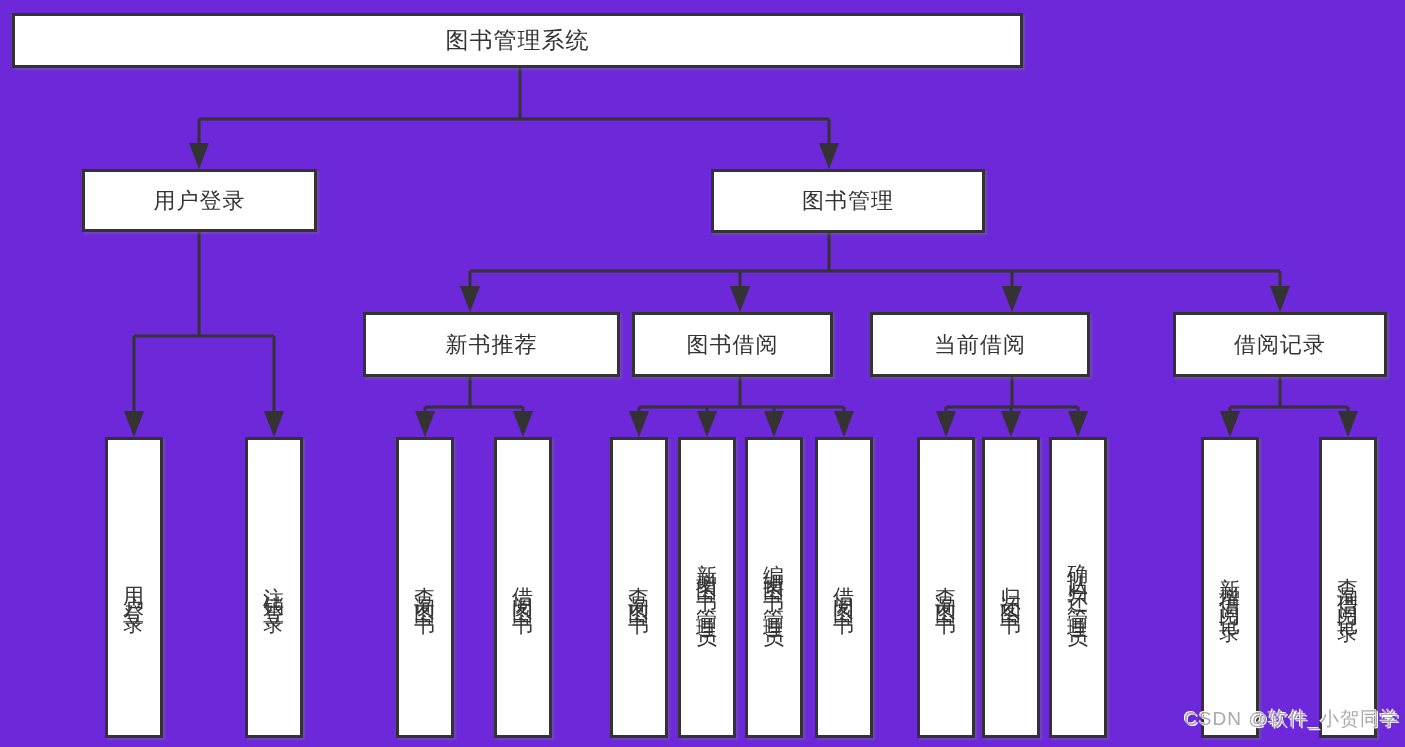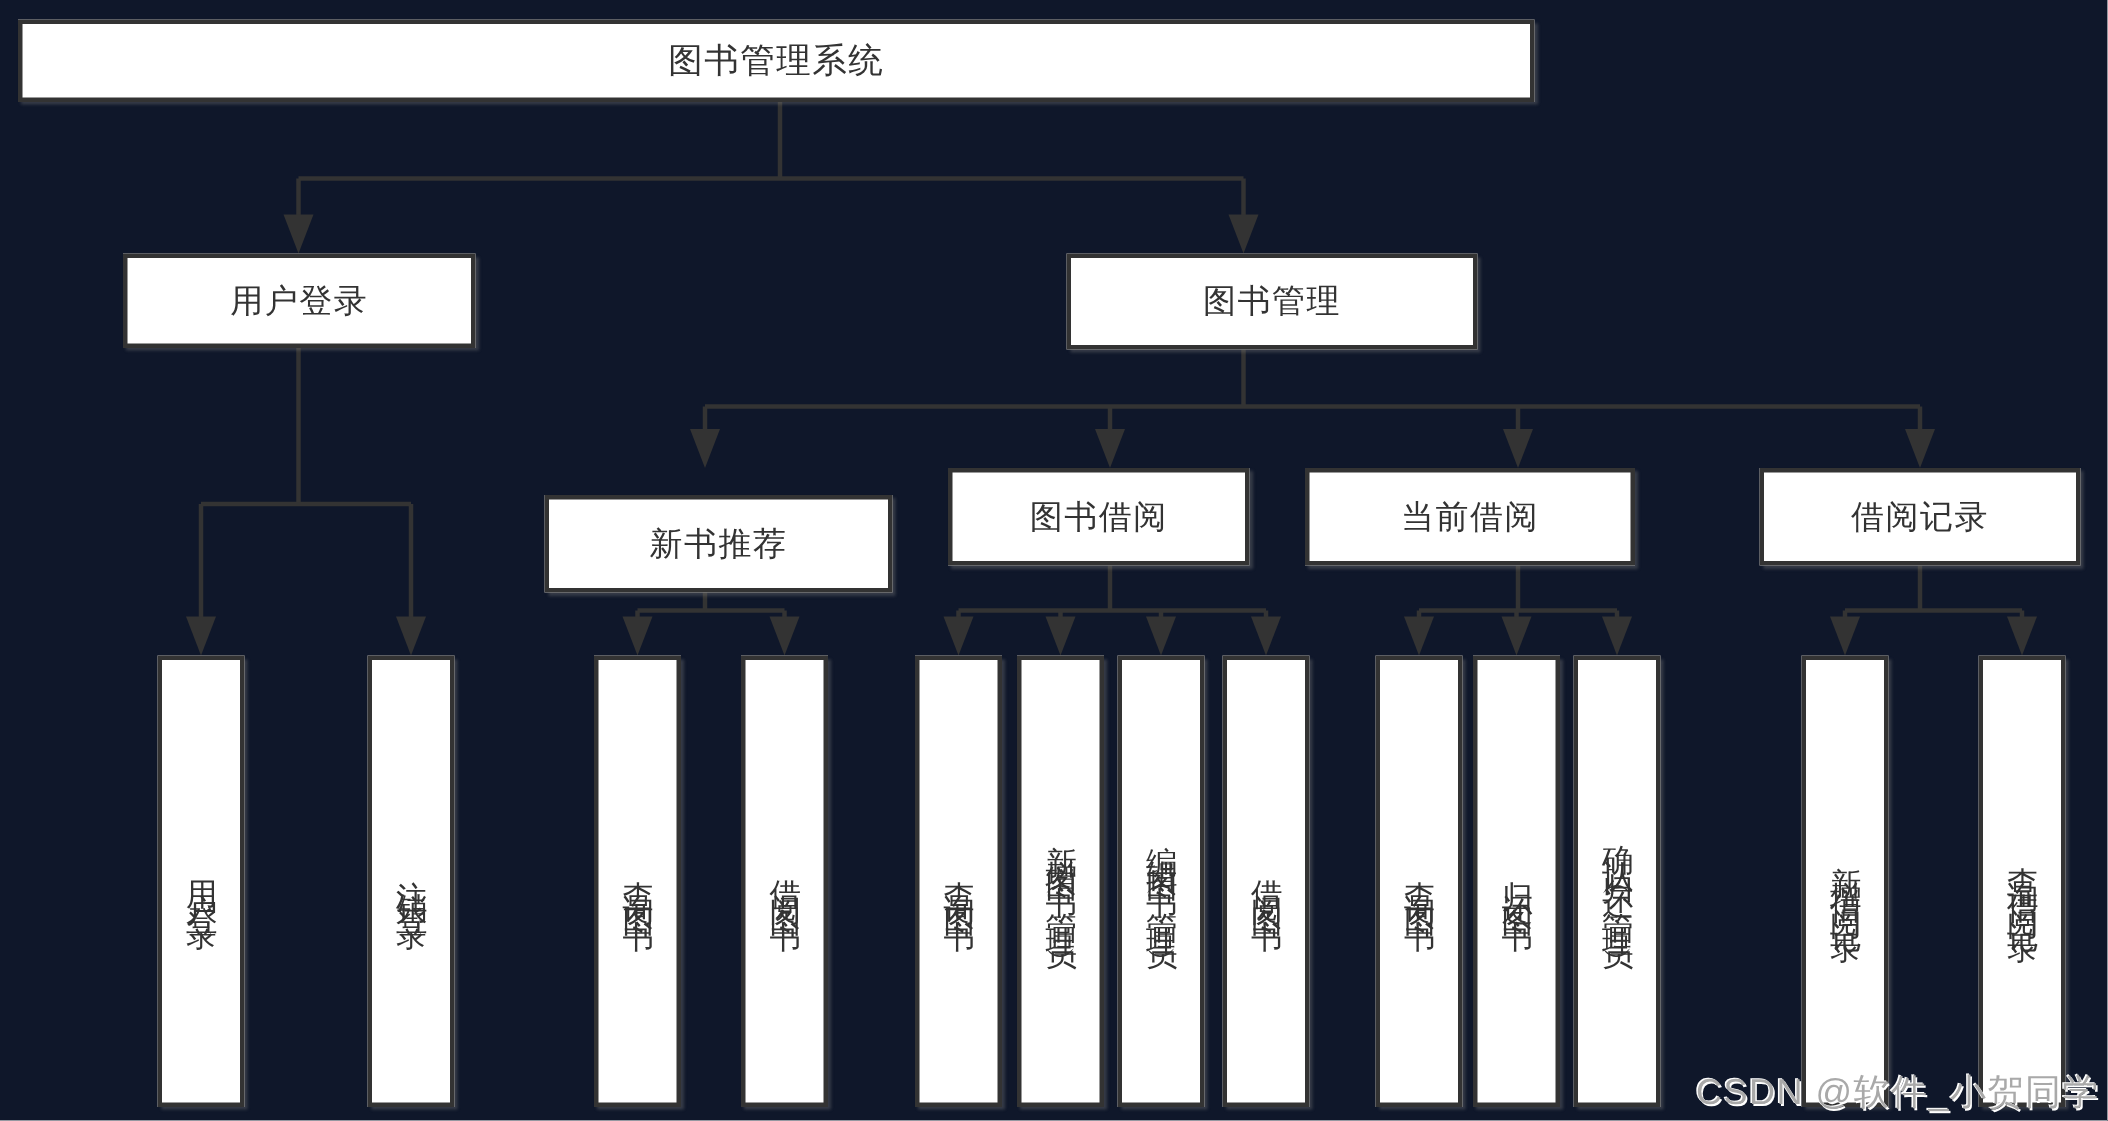--- a/index.html
+++ b/index.html
@@ -1,20 +1,20 @@
 <!DOCTYPE html>
 <html><head>
 <meta charset="utf-8">
 <title>图书管理系统</title>
 <style>
   html,body{margin:0;padding:0;background:#fff;}
   .stage{
     position:relative;
     width:1405px;height:747px;
-    background:#0f172a;
+    background:#6d28d9;
     font-family:"Liberation Sans","DejaVu Sans",sans-serif;
     overflow:hidden;
   }
   .connectors{position:absolute;left:0;top:0;width:1405px;height:747px;}
   .node{
     position:absolute;
     box-sizing:border-box;
     background:#ffffff;
     border:3px solid #333333;
     color:#333333;
@@ -24,22 +24,22 @@
   .root-node{font-size:23px;letter-spacing:1px;}
   .h-node{font-size:22px;letter-spacing:1px;}
   .v-node{
     writing-mode:vertical-rl;
     font-size:21px;
     letter-spacing:9px;
     line-height:1;
   }
   .watermark{
     position:absolute;
-    right:5px;bottom:3px;
-    font-size:24px;
+    right:5px;bottom:15px;
+    font-size:19px;
     color:#a9a9a9;
     letter-spacing:1px;
     text-shadow:1px 1px 0 #ffffff,-1px -1px 0 #ffffff;
     z-index:5;
     white-space:nowrap;
   }
 </style>
 </head>
 <body>
 
@@ -82,21 +82,21 @@
       <polygon points="1220,411 1240,411 1230,437"></polygon>
       <polygon points="1338,411 1358,411 1348,437"></polygon>
     </g>
   </svg>
 
   <div class="node root-node" style="left:12px;top:13px;width:1011px;height:55px;">图书管理系统</div>
 
   <div class="node h-node" style="left:82px;top:169px;width:235px;height:63px;">用户登录</div>
   <div class="node h-node" style="left:711px;top:169px;width:274px;height:64px;">图书管理</div>
 
-  <div class="node h-node" style="left:363px;top:312px;width:232px;height:65px;margin-top:18px;">新书推荐</div>
+  <div class="node h-node" style="left:363px;top:312px;width:257px;height:65px;">新书推荐</div>
   <div class="node h-node" style="left:632px;top:312px;width:201px;height:65px;">图书借阅</div>
   <div class="node h-node" style="left:870px;top:312px;width:220px;height:65px;">当前借阅</div>
   <div class="node h-node" style="left:1173px;top:312px;width:214px;height:65px;">借阅记录</div>
 
   <div class="node v-node" style="left:105px;top:437px;width:58px;height:301px;">用户登录</div>
   <div class="node v-node" style="left:245px;top:437px;width:58px;height:301px;">注销登录</div>
 
   <div class="node v-node" style="left:396px;top:437px;width:58px;height:301px;">查询图书</div>
   <div class="node v-node" style="left:494px;top:437px;width:58px;height:301px;">借阅图书</div>
 

